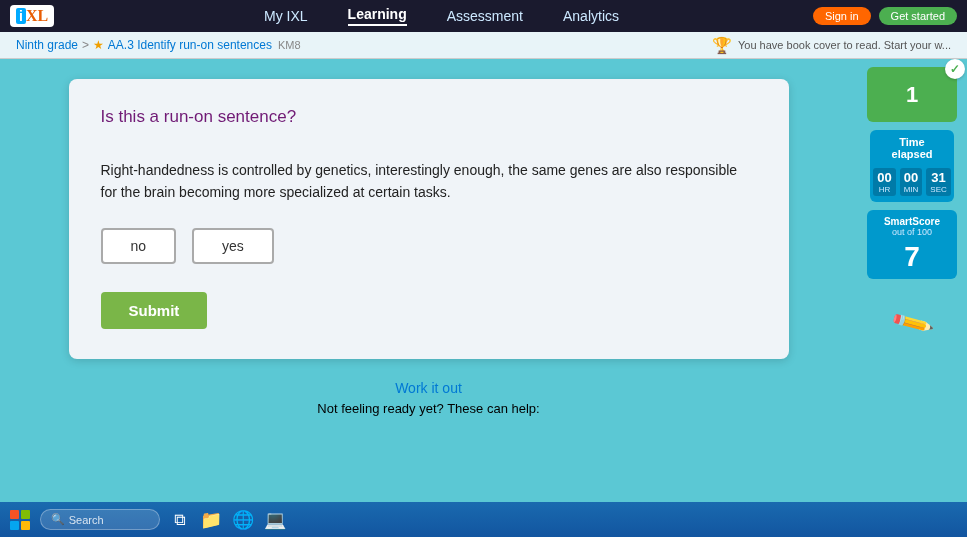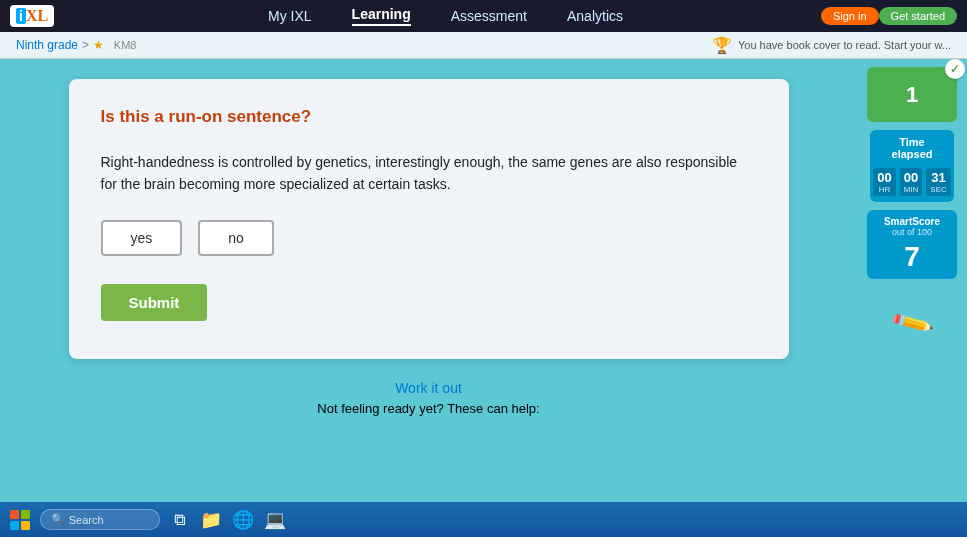--- a/index.html
+++ b/index.html
@@ -62,20 +62,21 @@
     }
     .nav-link.active {
       color: #ffffff;
       font-weight: bold;
       border-bottom: 2px solid #fff;
       padding-bottom: 2px;
     }
     .nav-right {
       display: flex;
       align-items: flex-start;
+      gap: 8px;
       padding-left: 14px;
     }
     .nav-btn {
       background: #ff6600;
       color: white;
       border: none;
       border-radius: 12px;
       padding: 3px 12px;
       font-size: 11px;
       cursor: pointer;
@@ -146,23 +147,23 @@
     .question-card {
       background: #f0f4f8;
       border-radius: 8px;
       padding: 28px 32px;
       width: 720px;
       min-height: 280px;
       box-shadow: 0 2px 8px rgba(0,0,0,0.15);
     }
     .question-title {
       font-size: 17px;
-      color: #c2410c;
-      margin-bottom: 24px;
-      font-weight: bold;
+      color: #701a75;
+      margin-bottom: 32px;
+      font-weight: normal;
     }
     .question-text {
       font-size: 14px;
       color: #222;
       line-height: 1.6;
       margin-bottom: 24px;
     }
     .answer-options {
       display: flex;
       gap: 16px;
@@ -387,36 +388,37 @@
   <div class="nav-right">
     <button class="nav-btn">Sign in</button>
     <button class="nav-btn green">Get started</button>
   </div>
 </div>
 
 <div class="breadcrumb-bar">
   <span class="breadcrumb-link">Ninth grade</span>
   <span class="breadcrumb-sep">&gt;</span>
   <span class="breadcrumb-star">★</span>
+  <span class="breadcrumb-link">AA.3 Identify run-on sentences</span>
   <span class="breadcrumb-code">KM8</span>
   <div class="trophy-area">
     <span class="trophy-icon">🏆</span>
     <span>You have book cover to read. Start your w...</span>
   </div>
 </div>
 
 <div class="main-area">
 
   <div class="content-area">
     <div class="question-card">
       <div class="question-title">Is this a run-on sentence?</div>
       <div class="question-text">Right-handedness is controlled by genetics, interestingly enough, the same genes are also responsible for the brain becoming more specialized at certain tasks.</div>
       <div class="answer-options">
+        <button class="answer-btn">no</button>
         <button class="answer-btn">yes</button>
-        <button class="answer-btn">no</button>
       </div>
       <button class="submit-btn">Submit</button>
     </div>
 
     <div class="work-it-out">
       <div><a class="work-link">Work it out</a></div>
       <div class="work-sub">Not feeling ready yet? These can help:</div>
     </div>
   </div>
 

